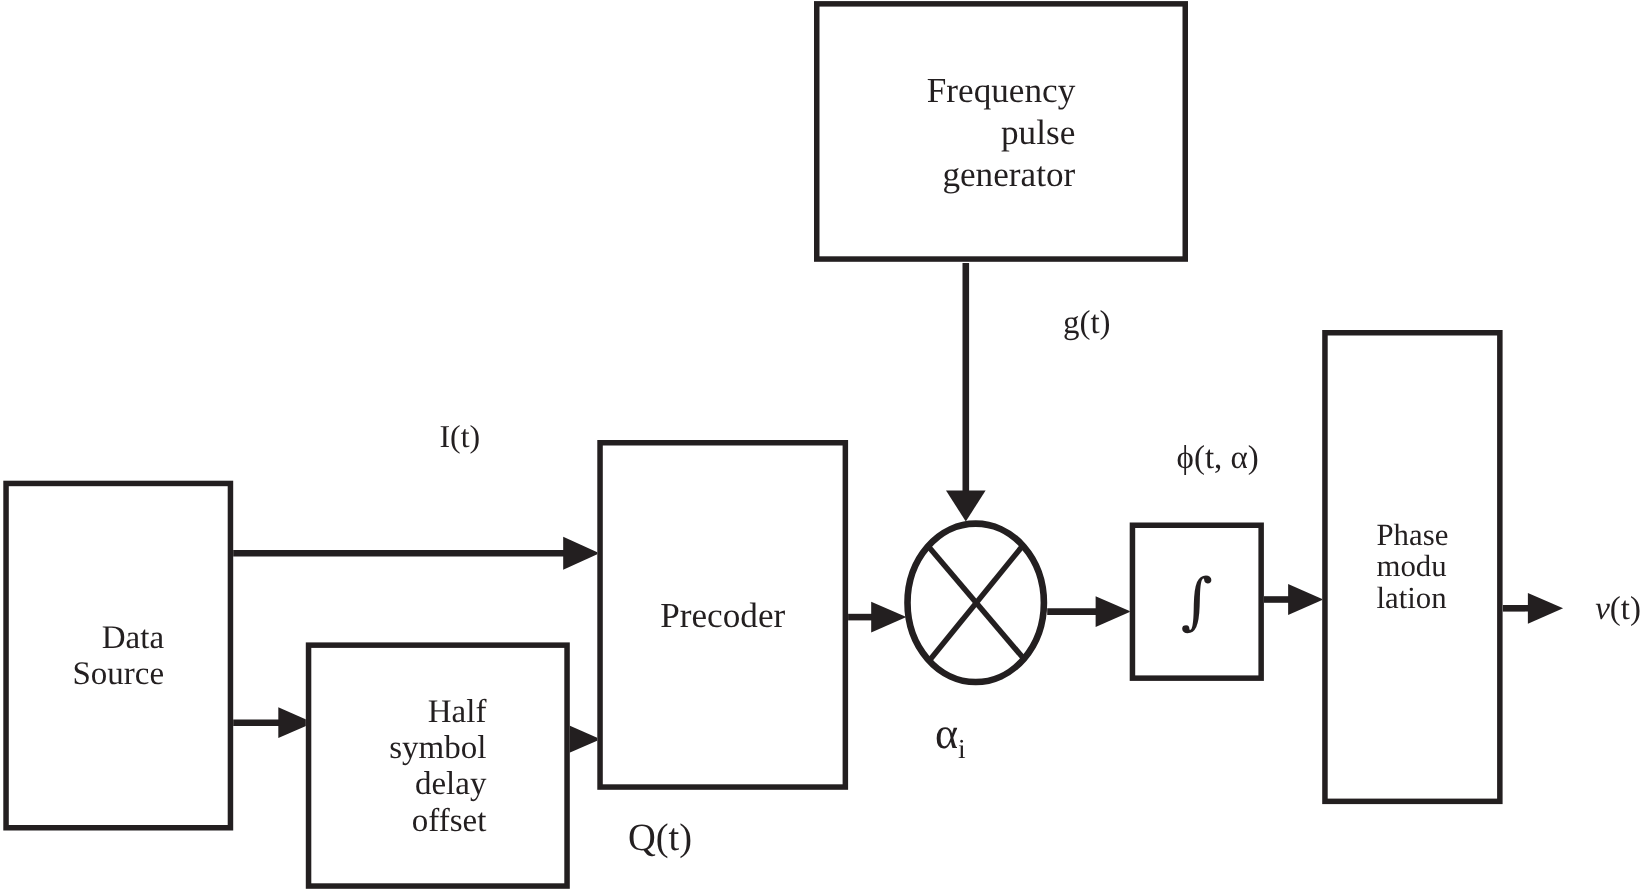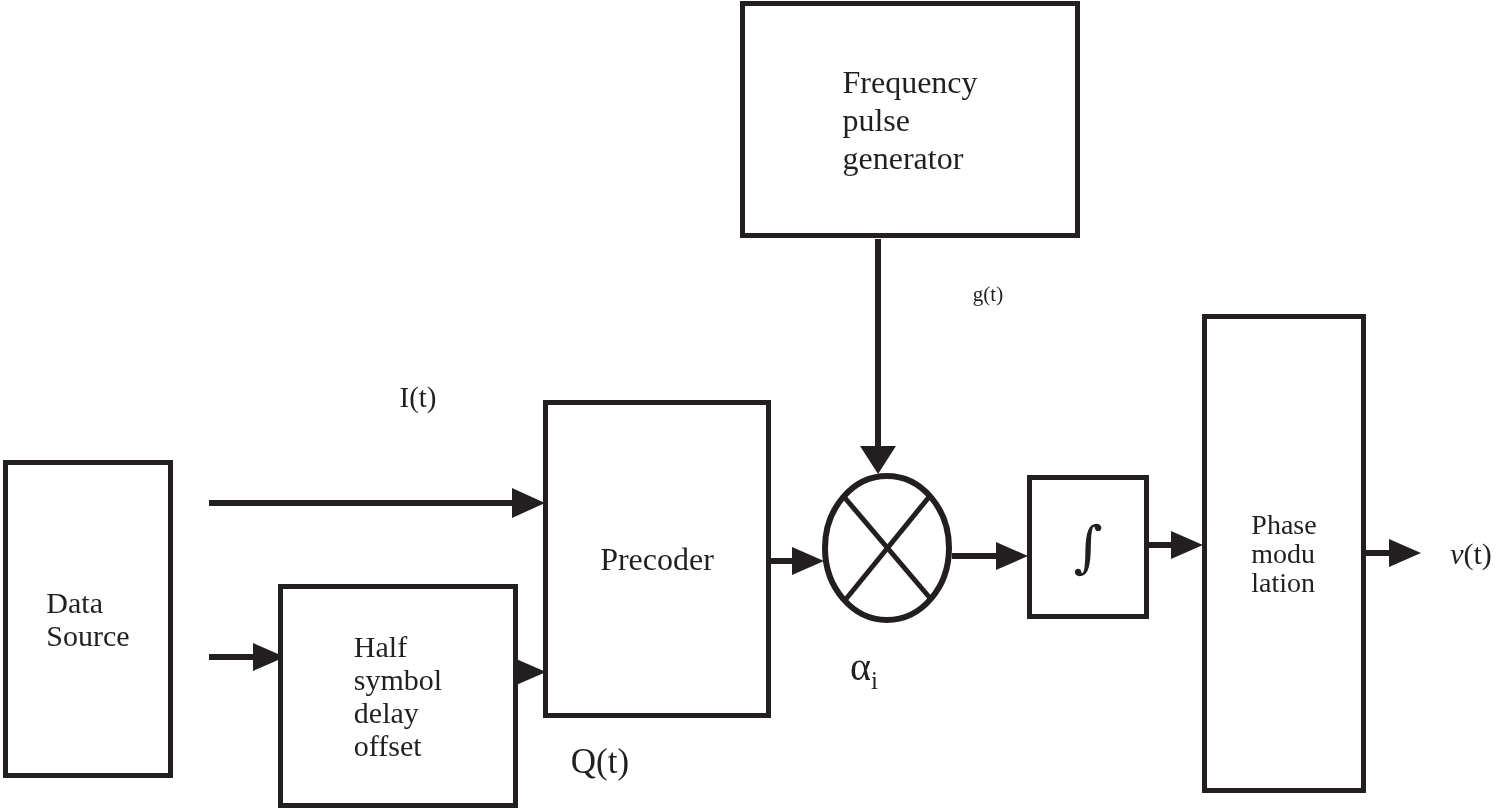--- a/index.html
+++ b/index.html
@@ -18,21 +18,21 @@
   #wires{position:absolute;left:0;top:0;width:1502px;height:810px;}
   .box{
     position:absolute;
     border:5px solid var(--ink);
     background:var(--bg);
     box-sizing:border-box;
     display:flex;align-items:center;justify-content:center;
   }
   .block-label{
     white-space:pre-line;
-    text-align:left;
+    text-align:right;
     font-size:32px;
     line-height:38px;
   }
   .block-label.small{font-size:30px;line-height:33px;}
   .block-label.left{text-align:left;font-size:28px;line-height:29px;}
   .integral-glyph{
     font-size:56px;
     line-height:56px;
     font-family:"DejaVu Serif","Liberation Serif",serif;
   }
@@ -106,50 +106,51 @@
       </g>
     </g>
   </svg>
 
   <div class="box" style="left:740px;top:1px;width:340px;height:237px;">
     <div class="block-label">Frequency
 pulse
 generator</div>
   </div>
 
-  <div class="box" style="left:3px;top:460px;width:170px;height:318px;">
+  <div class="box" style="left:3px;top:437px;width:209px;height:318px;">
     <div class="block-label small">Data
 Source</div>
   </div>
 
   <div class="box" style="left:278px;top:584px;width:240px;height:224px;">
     <div class="block-label small">Half
 symbol
 delay
 offset</div>
   </div>
 
   <div class="box" style="left:543px;top:400px;width:228px;height:318px;">
     <div class="block-label">Precoder</div>
   </div>
 
   <div class="box" style="left:1027px;top:475px;width:122px;height:144px;">
     <div class="integral-glyph">∫</div>
   </div>
 
-  <div class="box" style="left:1202px;top:314px;width:164px;height:479px;">
+  <div class="box" style="left:1202px;top:300px;width:164px;height:431px;">
     <div class="block-label left">Phase
 modu
 lation</div>
   </div>
 
   <div class="sig" style="left:368px;top:381px;width:100px;">I(t)</div>
 
   <div class="sig" style="left:550px;top:746px;width:100px;font-size:35px;">Q(t)</div>
 
-  <div class="sig" style="left:938px;top:278px;width:100px;font-size:21px;">g(t)</div>
+  <div class="sig" style="left:938px;top:278px;width:100px;font-size:30px;">g(t)</div>
 
+  <div class="sig" style="left:1027px;top:400px;width:160px;font-size:30px;">ϕ(t, α)</div>
 
   <div class="sig" style="left:824px;top:647px;width:80px;"><span class="alpha-base">α</span><span class="sub">i</span></div>
 
   <div class="sig" style="left:1421px;top:538px;width:100px;font-size:30px;"><span class="ital">v</span><span>(t)</span></div>
 
 </div>
 
 </body></html>

